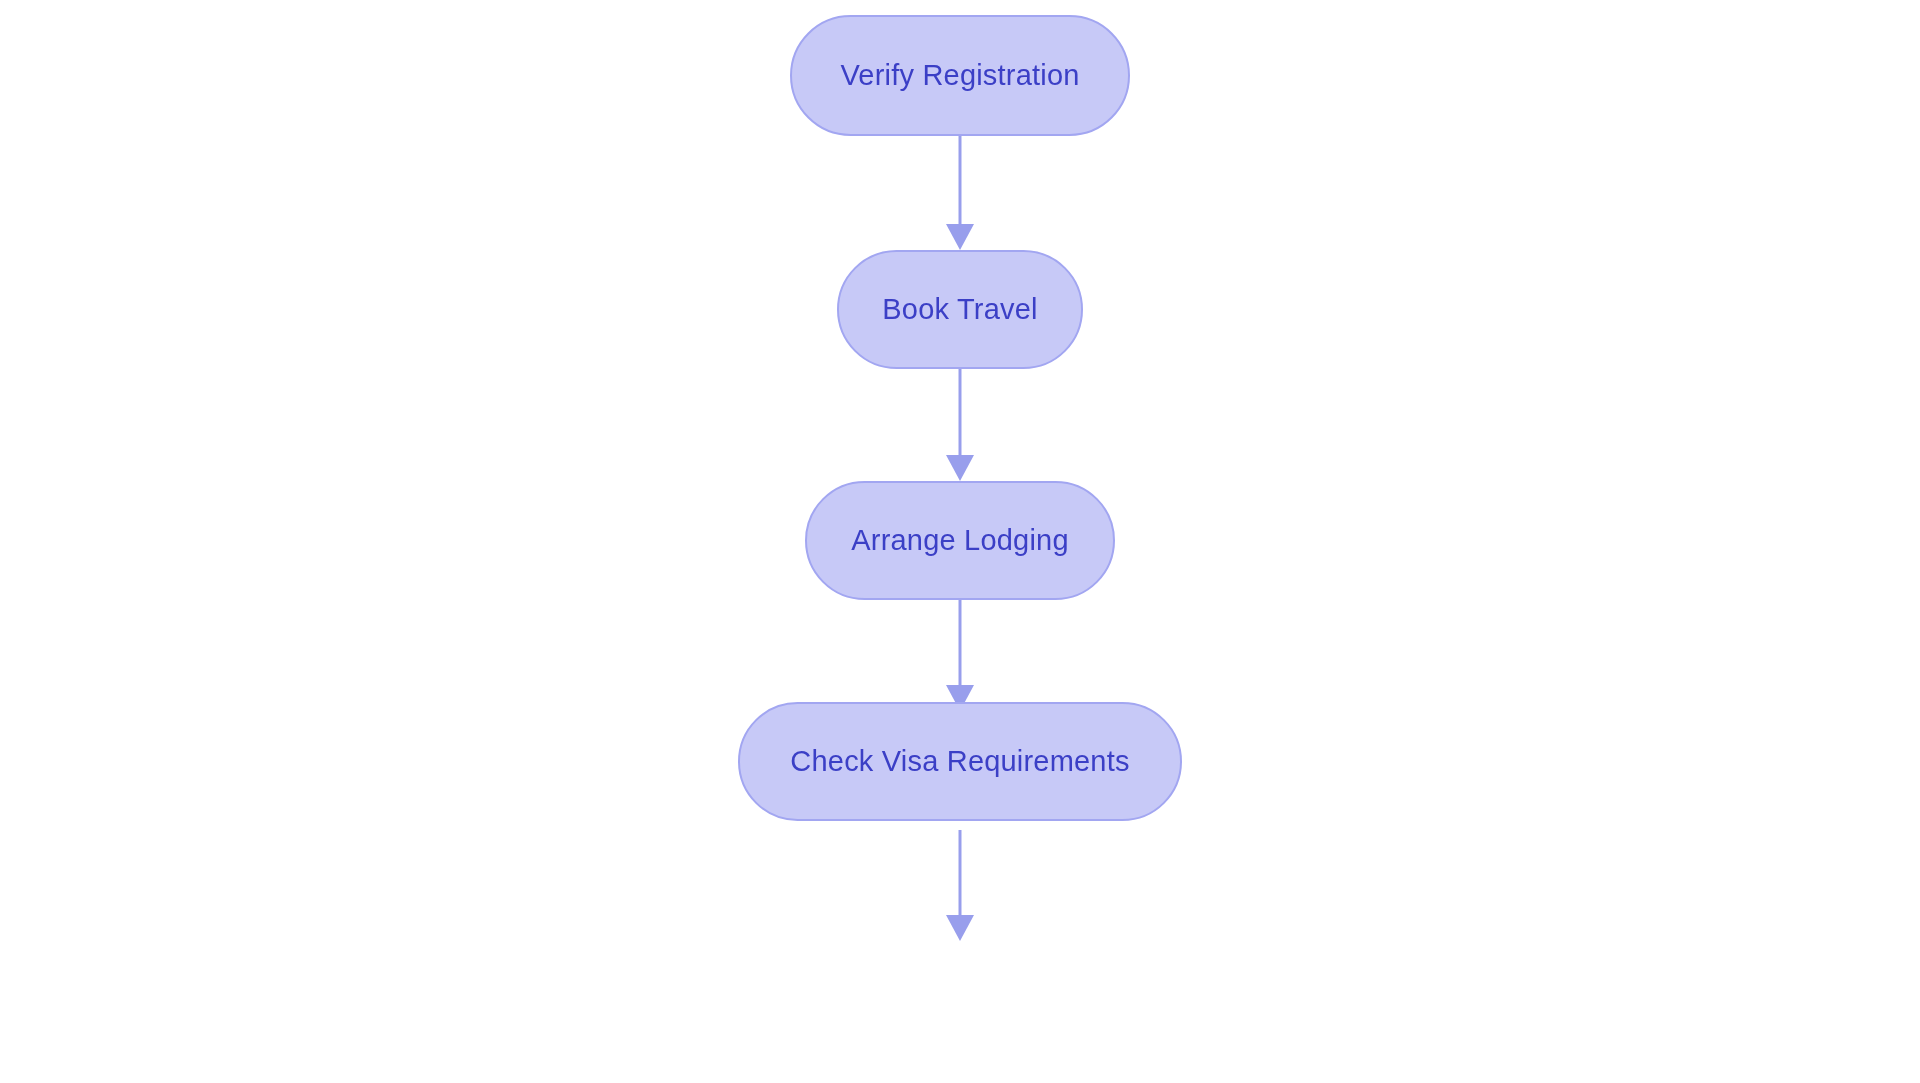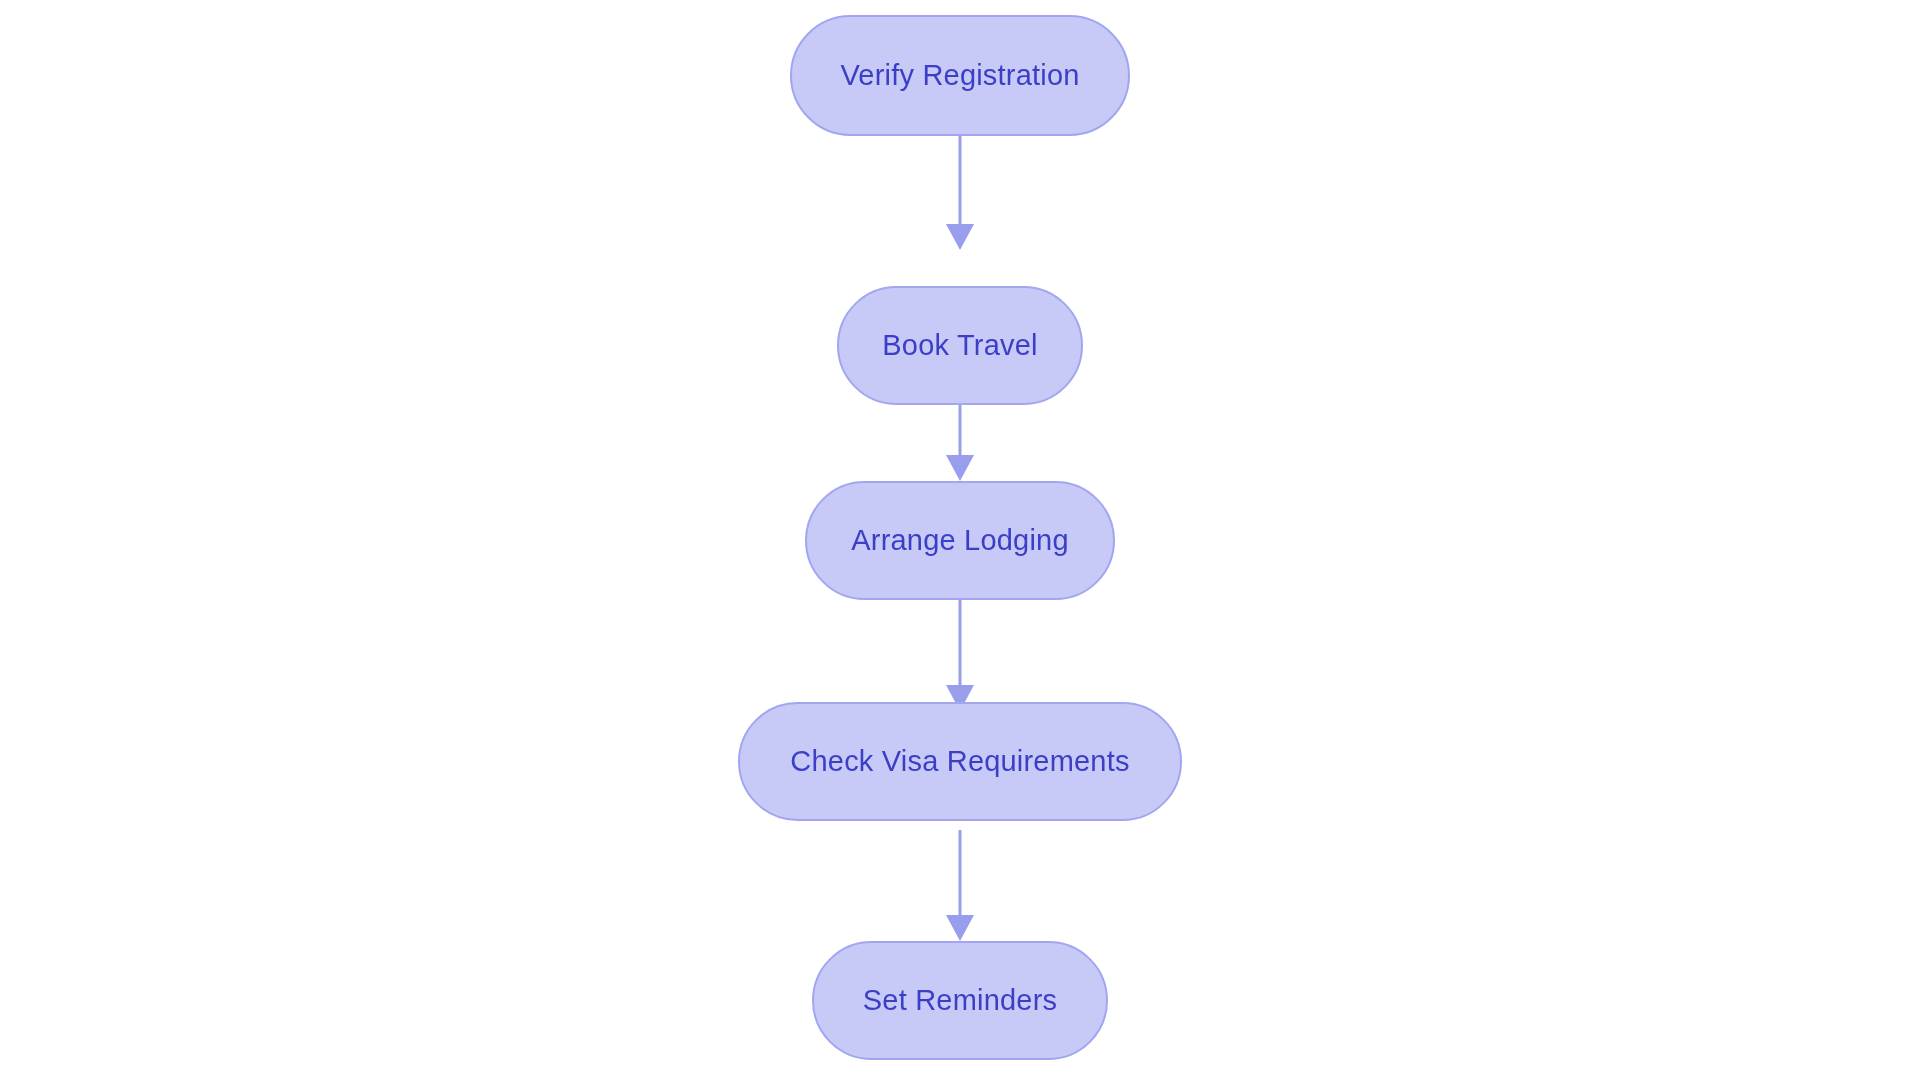--- a/index.html
+++ b/index.html
@@ -45,21 +45,21 @@
     background: var(--node-fill);
     border: 2px solid var(--node-border);
     border-radius: 62px;
     color: var(--node-text);
     font-size: 29px;
     letter-spacing: 0.2px;
     white-space: nowrap;
     text-align: center;
   }
   #node-1 { left: 790px; top: 15px;  width: 340px; height: 121px; }
-  #node-2 { left: 837px; top: 250px; width: 246px; height: 119px; margin-top: 36px; }
+  #node-2 { left: 837px; top: 250px; width: 246px; height: 119px; }
   #node-3 { left: 805px; top: 481px; width: 310px; height: 119px; }
   #node-4 { left: 738px; top: 702px; width: 444px; height: 119px; }
   #node-5 { left: 812px; top: 941px; width: 296px; height: 119px; }
 </style>
 </head>
 <body>
 
 <div class="canvas">
 
   <svg class="edges-layer" viewBox="0 0 1920 1083" xmlns="http://www.w3.org/2000/svg">
@@ -90,17 +90,14 @@
   </div>
 
   <div class="node" id="node-3">
     <span>Arrange Lodging</span>
   </div>
 
   <div class="node" id="node-4">
     <span>Check Visa Requirements</span>
   </div>
 
-  <div class="node" id="node-5">
-    <span>Set Reminders</span>
-  </div>
 
 </div>
 
 </body></html>

